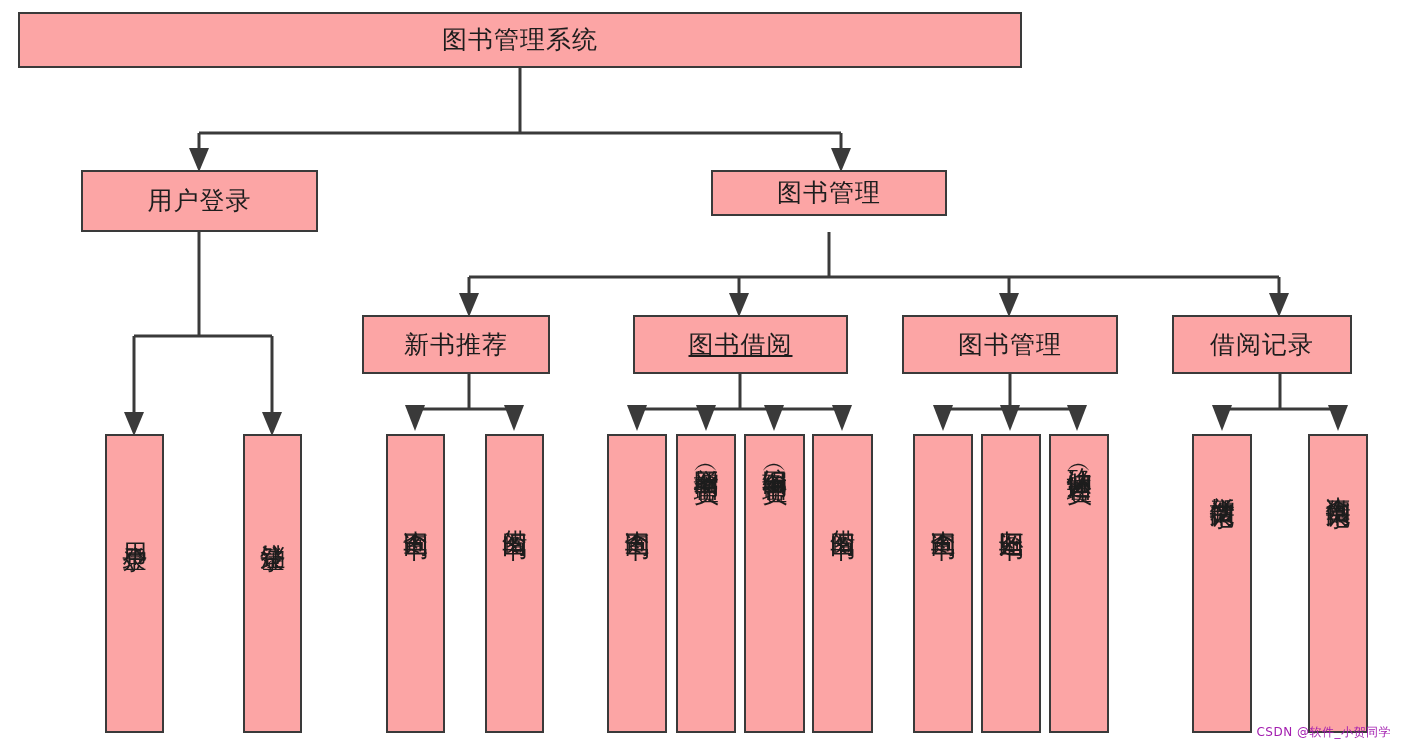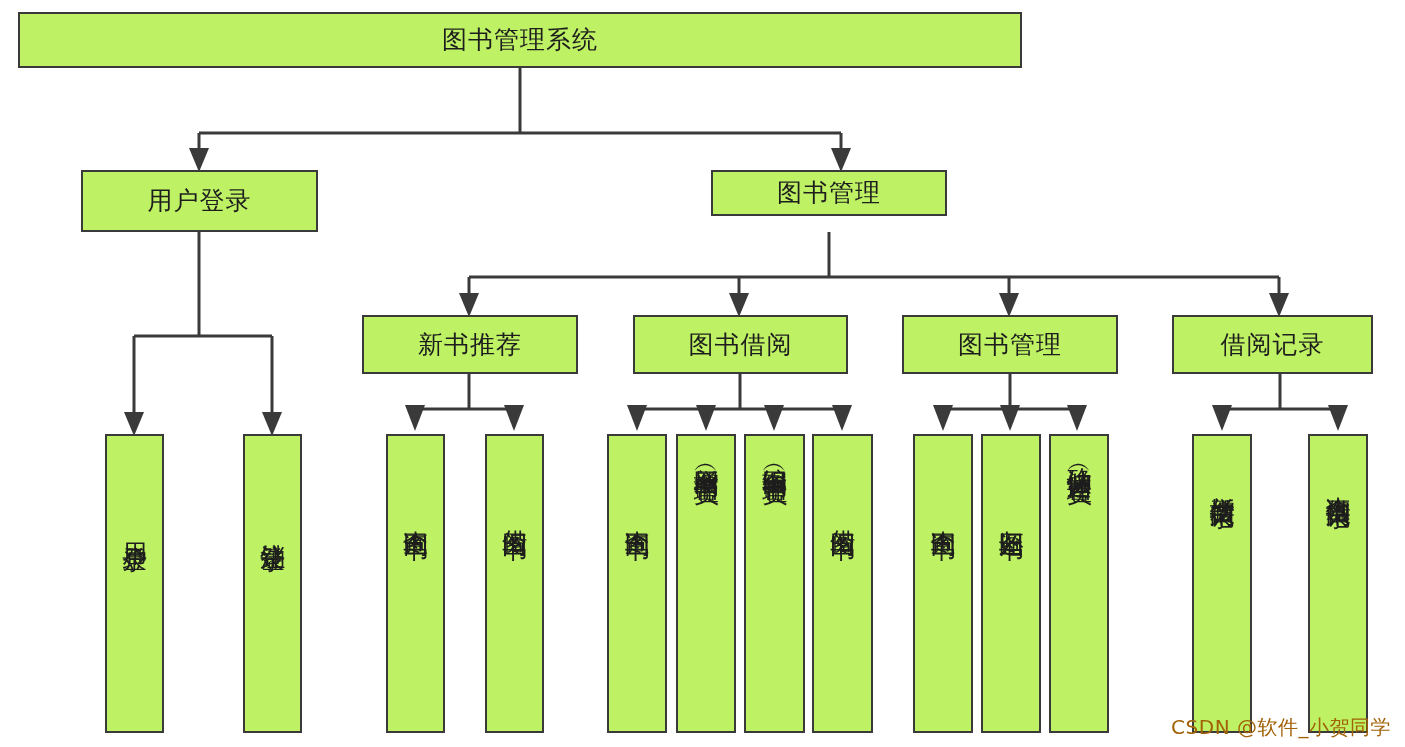--- a/index.html
+++ b/index.html
@@ -21,21 +21,21 @@
     position: absolute;
     left: 0;
     top: 0;
     width: 1405px;
     height: 747px;
     pointer-events: none;
   }
   .node {
     position: absolute;
     box-sizing: border-box;
-    background: #bef264;
+    background: #fca5a5;
     border: 2.5px solid #3a3a3a;
     display: flex;
     align-items: center;
     justify-content: center;
     color: #1d1d1d;
   }
   .node.horiz {
     font-size: 25px;
     letter-spacing: 1px;
     line-height: 1.1;
@@ -56,22 +56,22 @@
     white-space: nowrap;
     color: #1d1d1d;
   }
   .vlabel.tall {
     padding-top: 0px;
   }
   #watermark {
     position: absolute;
     right: 14px;
     bottom: 6px;
-    font-size: 20px;
-    color: #a16207;
+    font-size: 12px;
+    color: #a21caf;
     letter-spacing: 0.5px;
     white-space: nowrap;
   }
 </style>
 </head>
 <body>
 
 <div id="canvas">
 
   <svg id="wires" viewBox="0 0 1405 747" xmlns="http://www.w3.org/2000/svg">
@@ -151,30 +151,30 @@
     <span>图书管理系统</span>
   </div>
 
   <div class="node horiz" style="left:81px; top:170px; width:237px; height:62px;">
     <span>用户登录</span>
   </div>
   <div class="node horiz" style="left:711px; top:170px; width:236px; height:46px;">
     <span>图书管理</span>
   </div>
 
-  <div class="node horiz" style="left:362px; top:315px; width:216px; height:59px;">
+  <div class="node horiz" style="left:362px; top:315px; width:188px; height:59px;">
     <span>新书推荐</span>
   </div>
-  <div class="node horiz" style="left:633px; top:315px; width:215px; height:59px;">
+  <div class="node horiz" style="left:633px; top:315px; width:215px; height:59px;text-decoration:underline;">
     <span>图书借阅</span>
   </div>
   <div class="node horiz" style="left:902px; top:315px; width:216px; height:59px;">
     <span>图书管理</span>
   </div>
-  <div class="node horiz" style="left:1172px; top:315px; width:201px; height:59px;">
+  <div class="node horiz" style="left:1172px; top:315px; width:180px; height:59px;">
     <span>借阅记录</span>
   </div>
 
   <div class="node vert" style="left:105px; top:434px; width:59px; height:299px;">
     <span class="vlabel" style="margin-top:75px;">用户登录</span>
   </div>
   <div class="node vert" style="left:243px; top:434px; width:59px; height:299px;">
     <span class="vlabel" style="margin-top:75px;">注销登录</span>
   </div>
 

